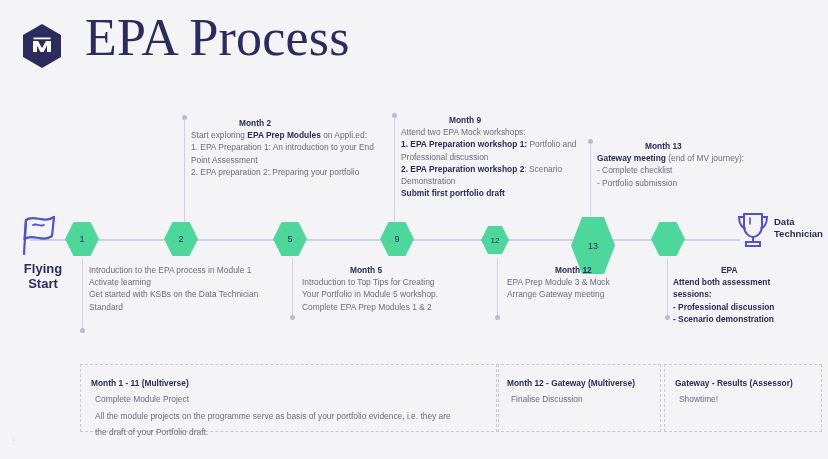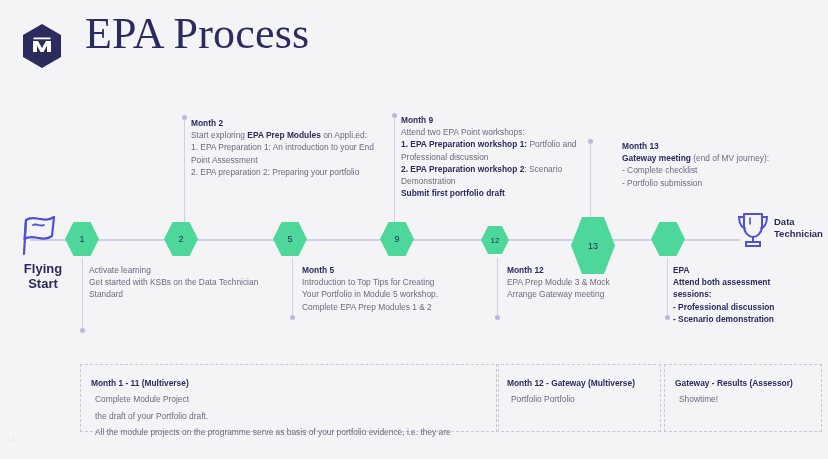--- a/index.html
+++ b/index.html
@@ -10,27 +10,27 @@
     color:#2e2e52;
     position:relative;
   }
   .canvas{position:absolute;inset:0;}
 
   
   .logo{position:absolute;left:16px;top:20px;width:52px;height:52px;}
   .title{
     position:absolute;left:85px;top:12px;
     font-family:"Liberation Serif", serif;
-    font-size:44px;font-weight:400;color:#2b2b5e;
+    font-size:52px;font-weight:400;color:#2b2b5e;
     letter-spacing:.2px;line-height:1;
   }
 
   
   .blk{position:absolute;font-size:8.4px;line-height:12.2px;color:#6b6b80;}
-  .blk .h{font-weight:bold;color:#2b2b5e;display:block;}
+  .blk .h{font-weight:bold;color:#2b2b5e;display:block;margin-left:48px;}
   .blk .b{font-weight:bold;color:#2b2b5e;}
   .blk p{margin:0;}
   .blk p.gap{}
   .blk.allbold, .blk.allbold p{color:#2b2b5e;font-weight:bold;}
 
   
   .vline{position:absolute;width:1px;background:#cfcfe8;}
   .dot{position:absolute;width:5px;height:5px;border-radius:50%;background:#b9b9e0;}
 
   
@@ -77,29 +77,29 @@
     <span class="h">Month 2</span>
     <p><span>Start exploring </span><span class="b">EPA Prep Modules</span><span> on Appli.ed:</span></p>
     <p class="gap">1. EPA Preparation 1: An introduction to your End Point Assessment</p>
     <p class="gap">2. EPA preparation 2: Preparing your portfolio</p>
   </div>
 
   <div class="dot" style="left:392px;top:113px;"></div>
   <div class="vline" style="left:394px;top:117px;height:115px;"></div>
   <div class="blk" style="left:401px;top:114px;width:185px;">
     <span class="h">Month 9</span>
-    <p>Attend two EPA Point workshops:</p>
+    <p>Attend two EPA Mock workshops:</p>
     <p class="gap"><span class="b">1. EPA Preparation workshop 1:</span><span> Portfolio and Professional discussion</span></p>
     <p class="gap"><span class="b">2. EPA Preparation workshop 2</span><span>: Scenario Demonstration</span></p>
     <p class="gap"><span class="b">Submit first portfolio draft</span></p>
   </div>
 
   <div class="dot" style="left:588px;top:139px;"></div>
   <div class="vline" style="left:590px;top:143px;height:89px;"></div>
-  <div class="blk" style="left:622px;top:140px;width:190px;">
+  <div class="blk" style="left:597px;top:140px;width:190px;">
     <span class="h">Month 13</span>
     <p><span class="b">Gateway meeting</span><span> (end of MV journey):</span></p>
     <p>- Complete checklist</p>
     <p>- Portfolio submission</p>
   </div>
 
   <div class="axis"></div>
 
   <div class="hex" style="left:65px;top:222px;width:34px;height:34px;">
       <span>1</span>
@@ -146,20 +146,21 @@
     </svg>
   </div>
   <div class="endlbl">
     <span>Data</span><br>
     <span>Technician</span>
   </div>
 
   <div class="vline" style="left:82px;top:258px;height:70px;"></div>
   <div class="dot" style="left:80px;top:328px;"></div>
   <div class="blk" style="left:89px;top:264px;width:205px;">
+    <p>Introduction to the EPA process in Module 1</p>
     <p>Activate learning</p>
     <p class="gap">Get started with KSBs on the Data Technician Standard</p>
   </div>
 
   <div class="vline" style="left:292px;top:258px;height:57px;"></div>
   <div class="dot" style="left:290px;top:315px;"></div>
   <div class="blk" style="left:302px;top:264px;width:195px;">
     <span class="h">Month 5</span>
     <p>Introduction to Top Tips for Creating</p>
     <p>Your Portfolio in Module 5 workshop.</p>
@@ -181,29 +182,29 @@
     <p>Attend both assessment</p>
     <p>sessions:</p>
     <p class="gap">- Professional discussion</p>
     <p>- Scenario demonstration</p>
   </div>
 
   <div class="dbox" style="left:80px;top:364px;width:417px;height:66px;">
     <div class="inner">
       <span class="h">Month 1 - 11 (Multiverse)</span>
       <p>Complete Module Project</p>
+      <p>All the module projects on the programme serve as basis of your portfolio evidence, i.e. they are</p>
       <p>the draft of your Portfolio draft.</p>
-      <p>All the module projects on the programme serve as basis of your portfolio evidence, i.e. they are</p>
     </div>
   </div>
 
   <div class="dbox" style="left:496px;top:364px;width:163px;height:66px;">
     <div class="inner">
       <span class="h">Month 12 - Gateway (Multiverse)</span>
-      <p>Portfolio Portfolio</p>
+      <p>Finalise Discussion</p>
     </div>
   </div>
 
   <div class="dbox" style="left:664px;top:364px;width:156px;height:66px;">
     <div class="inner">
       <span class="h">Gateway - Results (Assessor)</span>
       <p>Showtime!</p>
     </div>
   </div>
 

